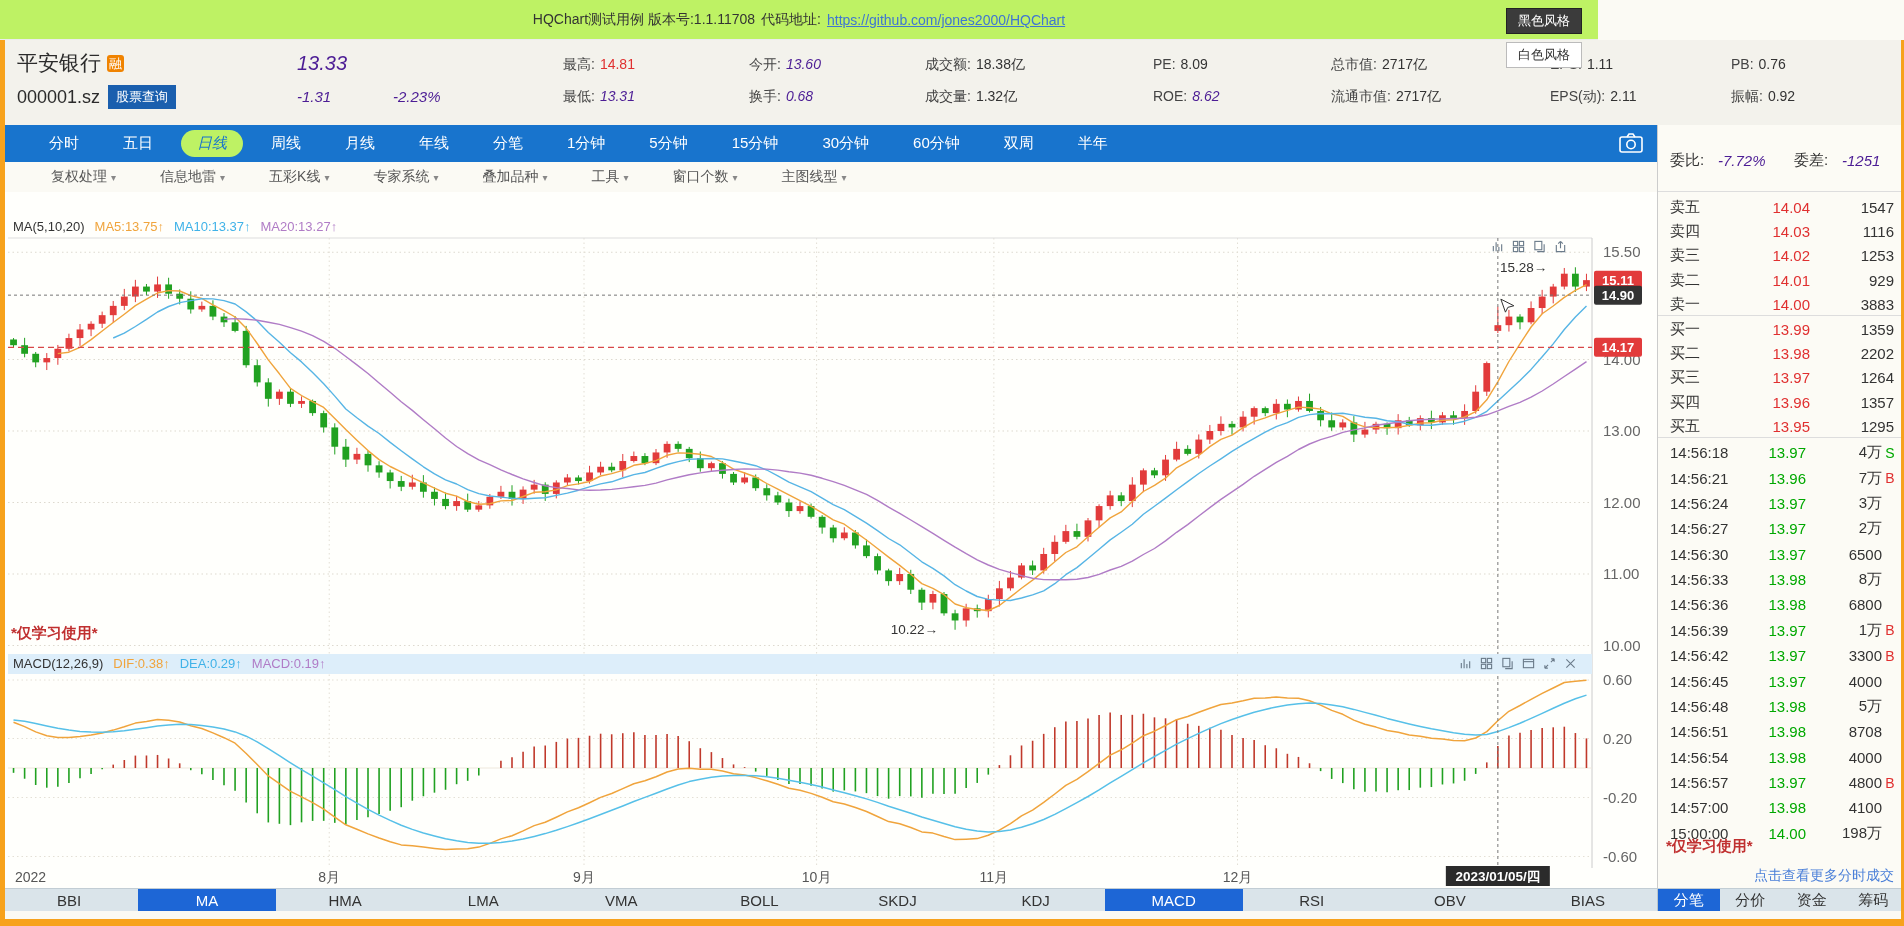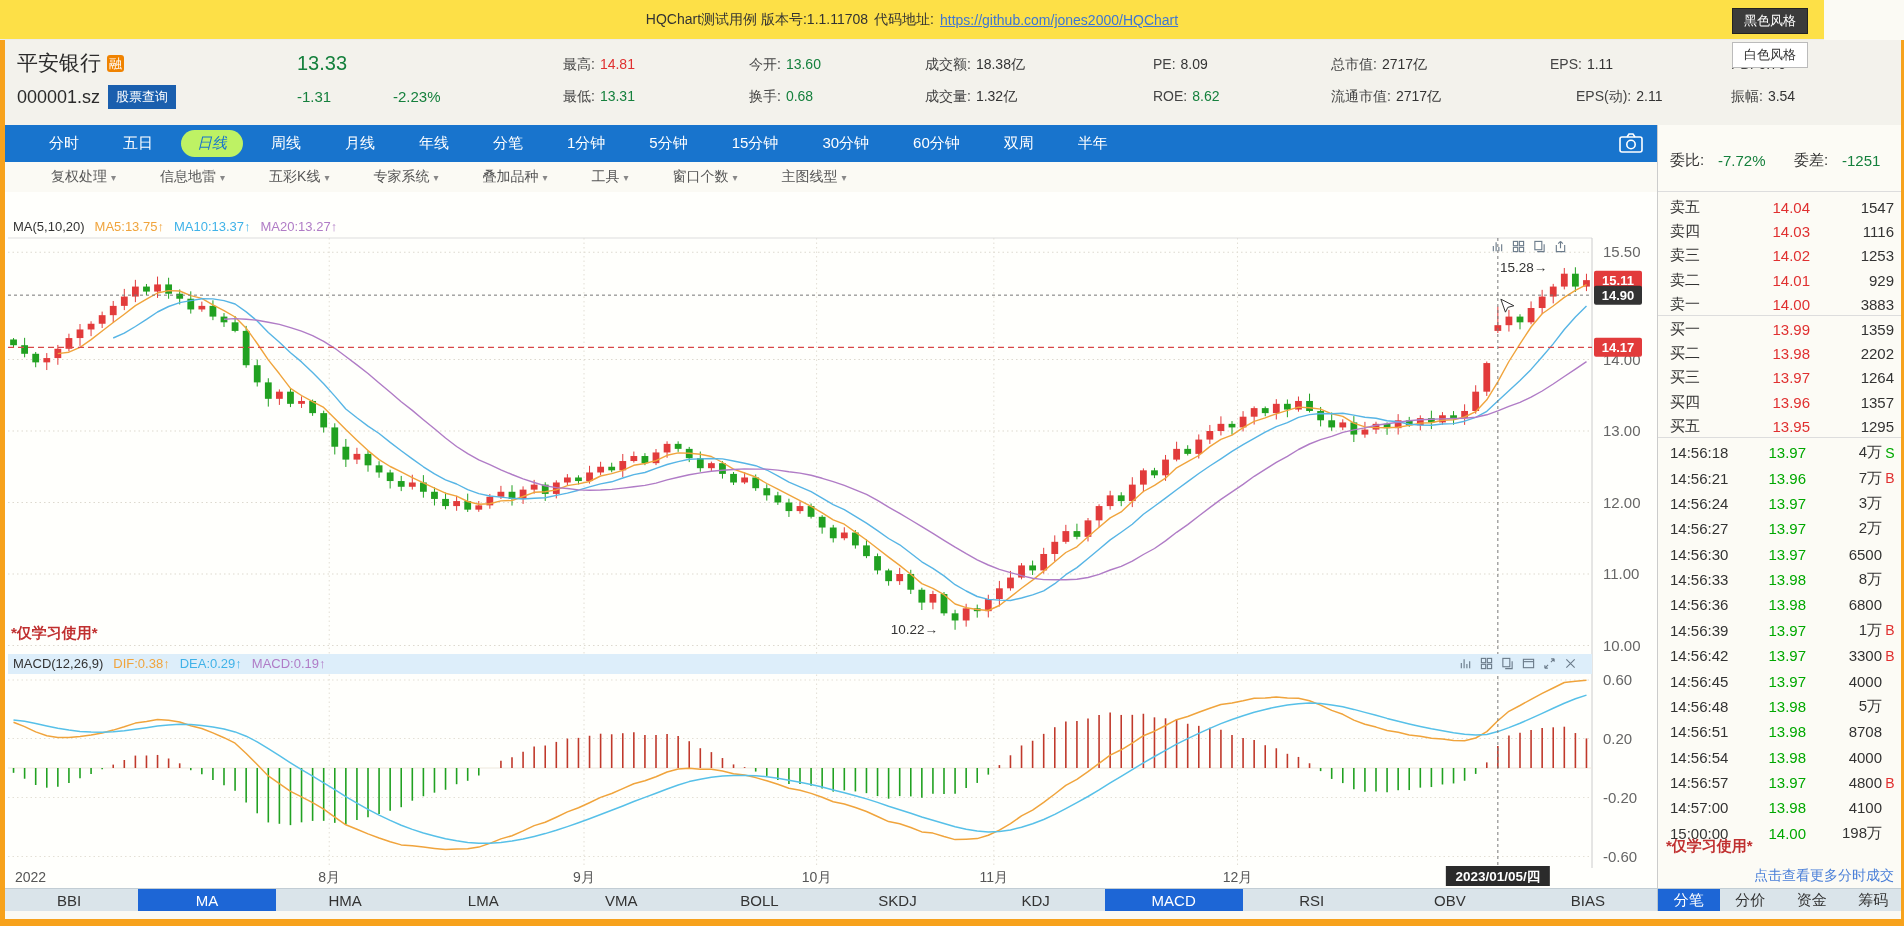--- a/index.html
+++ b/index.html
@@ -1,22 +1,22 @@
 <!DOCTYPE html>
 <html><head>
 <meta charset="utf-8">
 <style>
   * { margin:0; padding:0; box-sizing:border-box; }
   html,body { width:1904px; height:926px; }
   body { position:relative; font-family:"Liberation Sans","DejaVu Sans",sans-serif; background:#fbfaf4; overflow:hidden; color:#333; }
-  .red { color:#e03030; } .green { color:#15803d; } .dark { color:#333; }
+  .red { color:#e03030; } .green { color:#4c1d95;font-style:italic; } .dark { color:#333; }
   .ma5 { color:#f0a43c; } .ma10 { color:#3fb2e8; } .ma20 { color:#b07cc6; }
 
   
-  .topbar { position:absolute; left:0; top:0; width:1824px; height:40px; background:#fde047; border-bottom:1px solid #ececec; z-index:40; }
+  .topbar { position:absolute; left:0; top:0; width:1598px; height:40px; background:#bef264; border-bottom:1px solid #ececec; z-index:40; }
   .topbar-center { position:absolute; left:0; right:0; top:0; height:40px; display:flex; align-items:center; justify-content:center; font-size:14px; color:#333; gap:6px; }
   .repo-link { color:#3f76d2; text-decoration:underline; cursor:pointer; }
   .theme-btns { position:absolute; right:16px; top:8px; display:flex; gap:8px;flex-direction:column; }
   .theme-btn { font-size:13px; padding:3px 11px; border:1px solid #999; cursor:pointer; }
   .theme-btn.dark-style { background:#3b3b3b; color:#fff; border-color:#222; }
   .theme-btn.light-style { background:#fff; color:#333; border-color:#bbb; }
 
   
   .frame-left { position:absolute; left:0; top:40px; width:5px; bottom:0; background:#f7a21c; z-index:35; }
   .frame-right { position:absolute; right:0; top:40px; width:3px; bottom:0; background:#f7a21c; z-index:35; }
@@ -126,25 +126,25 @@
       <div class="stat-col" style="left: 1148px;">
         <div class="stat-row" style="top: 16px;"><span class="lbl">PE:</span><span class="dark">8.09</span></div>
         <div class="stat-row" style="top: 48px; text-align: right;"><span class="lbl">ROE:</span><span class="green">8.62</span></div>
       </div>
       <div class="stat-col" style="left: 1326px;">
         <div class="stat-row" style="top: 16px;"><span class="lbl">总市值:</span><span class="dark">2717亿</span></div>
         <div class="stat-row" style="top: 48px;"><span class="lbl">流通市值:</span><span class="dark">2717亿</span></div>
       </div>
       <div class="stat-col" style="left: 1545px;">
         <div class="stat-row" style="top: 16px;"><span class="lbl">EPS:</span><span class="dark">1.11</span></div>
-        <div class="stat-row" style="top: 48px; margin-left: 26px;"><span class="lbl">EPS(动):</span><span class="dark">2.11</span></div>
+        <div class="stat-row" style="top: 48px;"><span class="lbl">EPS(动):</span><span class="dark">2.11</span></div>
       </div>
       <div class="stat-col" style="left: 1726px;">
         <div class="stat-row" style="top: 16px;"><span class="lbl">PB:</span><span class="dark">0.76</span></div>
-        <div class="stat-row" style="top: 48px;"><span class="lbl">振幅:</span><span class="dark">3.54</span></div>
+        <div class="stat-row" style="top: 48px;"><span class="lbl">振幅:</span><span class="dark">0.92</span></div>
       </div>
     </div>
 </div>
 
 <div class="navbar" id="navbar">
     <div class="nav-item">分时</div>
     <div class="nav-item">五日</div>
     <div class="nav-item active">日线</div>
     <div class="nav-item">周线</div>
     <div class="nav-item">月线</div>

